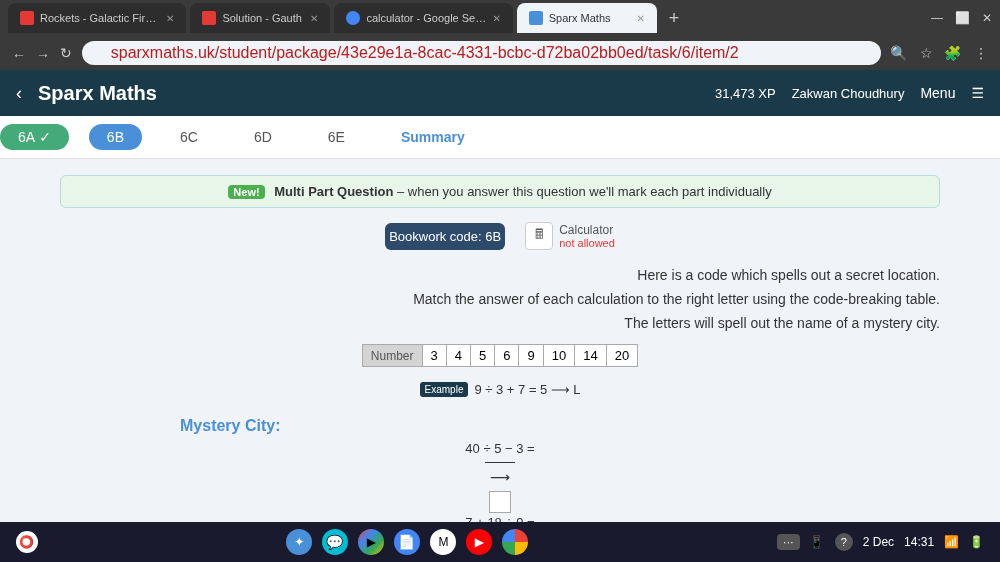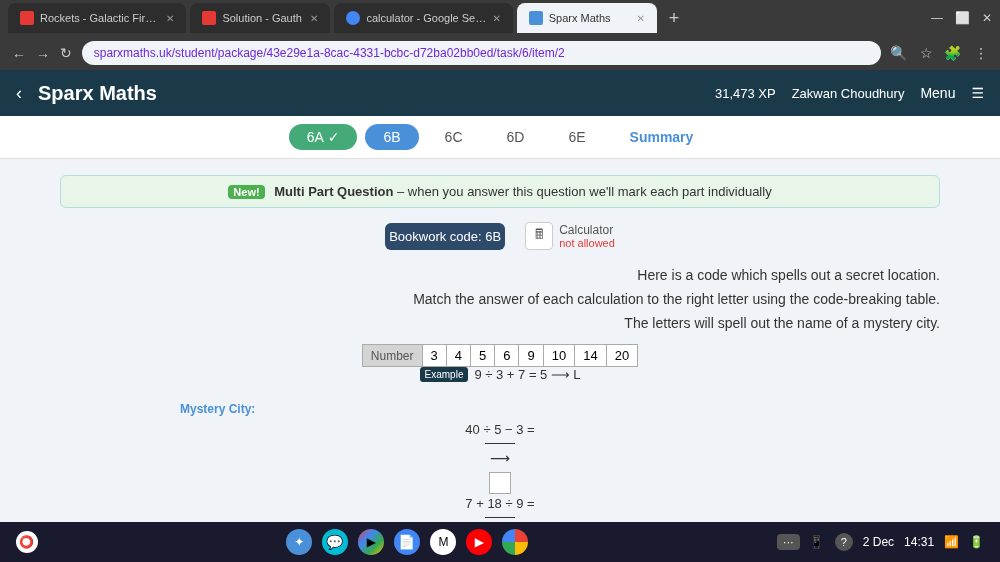--- a/index.html
+++ b/index.html
@@ -11,32 +11,32 @@
     .tab { display: flex; align-items: center; background: #2d2d2d; border-radius: 8px 8px 0 0; padding: 0 12px; height: 30px; font-size: 12px; color: #ccc; gap: 6px; min-width: 140px; max-width: 200px; }
     .tab.active { background: #f0f4f8; color: #333; }
     .tab .favicon { width: 14px; height: 14px; border-radius: 2px; display: inline-block; }
     .tab .close { margin-left: auto; color: #999; font-size: 10px; cursor: pointer; }
     .tab-new { background: none; border: none; color: #ccc; font-size: 18px; cursor: pointer; padding: 4px 8px; }
     .tab-controls { margin-left: auto; display: flex; gap: 12px; align-items: center; }
     .win-btn { color: #ccc; font-size: 12px; cursor: pointer; }
 
     .address-bar { background: #3a3a3a; height: 34px; display: flex; align-items: center; padding: 0 12px; gap: 10px; }
     .nav-btn { color: #ccc; font-size: 14px; cursor: pointer; background: none; border: none; }
-    .url-box { background: #f0f4f8; border-radius: 16px; flex: 1; height: 24px; display: flex; align-items: center; padding: 0 12px; font-size: 12px; color: #6d28d9; }
+    .url-box { background: #f0f4f8; border-radius: 16px; flex: 1; height: 24px; display: flex; align-items: center; padding: 0 29px; font-size: 16px; color: #b91c1c; }
     .addr-icons { display: flex; gap: 12px; color: #ccc; font-size: 14px; }
 
     
     .app-header { background: #1a3a4a; height: 46px; display: flex; align-items: center; padding: 0 16px; }
     .back-btn { color: #fff; background: none; border: none; font-size: 18px; cursor: pointer; margin-right: 16px; }
     .app-title { color: #fff; font-size: 20px; font-weight: bold; }
     .header-right { margin-left: auto; display: flex; align-items: center; gap: 16px; color: #fff; font-size: 13px; }
     .menu-btn { color: #fff; background: none; border: none; font-size: 14px; cursor: pointer; display: flex; align-items: center; gap: 16px; }
 
     
-    .tabs-bar { background: #fff; display: flex; align-items: center; justify-content: center; gap: 8px; padding: 8px 0; border-bottom: 1px solid #e0e0e0; }
+    .tabs-bar { background: #fff; display: flex; align-items: center; gap: 20px; padding: 8px 0; border-bottom: 1px solid #e0e0e0; }
     .tab-item { padding: 5px 18px; border-radius: 20px; font-size: 14px; cursor: pointer; font-weight: 500; color: #555; border: none; background: none; }
     .tab-item.active { background: #4a90d9; color: #fff; }
     .tab-item.done { background: #4a7; color: #fff; display: flex; align-items: center; gap: 4px; }
     .tab-item.summary { color: #4a90d9; font-weight: bold; }
 
     
     .content { background: #f0f4f8; padding: 16px 60px; }
 
     .new-banner { background: #e8f5e9; border: 1px solid #b2dfdb; border-radius: 6px; padding: 8px 0; text-align: center; font-size: 13px; color: #333; margin-bottom: 14px; }
     .new-badge { background: #4caf50; color: #fff; border-radius: 4px; padding: 1px 5px; font-size: 11px; font-weight: bold; margin-right: 6px; }
@@ -52,21 +52,21 @@
     .table-wrapper { display: flex; justify-content: center; margin-bottom: 16px; }
     .code-table { border-collapse: collapse; font-size: 13px; }
     .code-table th, .code-table td { border: 1px solid #aaa; padding: 3px 8px; text-align: center; background: #fff; }
     .code-table th { background: #d4d4d4; font-weight: normal; color: #555; font-size: 12px; }
     .example-row { display: flex; justify-content: center; margin-bottom: 4px; }
     .example-badge { background: #1a3a4a; color: #fff; border-radius: 3px; padding: 1px 5px; font-size: 10px; margin-right: 6px; display: flex; align-items: center; }
     .example-eq { font-size: 13px; color: #333; }
 
     
     .mystery-city { display: flex; flex-direction: column; align-items: center; gap: 2px; }
-    .mystery-label { color: #4a90d9; font-size: 12px; font-weight: bold; margin-bottom: 4px; align-self: flex-start; margin-left: 120px; }
+    .mystery-label { color: #4a90d9; font-size: 16px; font-weight: bold; margin-bottom: 4px; align-self: flex-start; margin-left: 120px; }
     .calc-row { display: flex; align-items: center; gap: 6px; font-size: 13px; color: #333; flex-direction: column; }
     .blank-line { display: inline-block; width: 30px; border-bottom: 1px solid #333; margin: 0 2px; }
     .arrow { color: #333; font-size: 14px; }
     .answer-box { width: 22px; height: 22px; border: 1px solid #aaa; background: #fff; display: inline-block; }
 
     
     .taskbar { background: #1a1a2e; height: 40px; display: flex; align-items: center; padding: 0 16px; gap: 0; position: absolute; bottom: 0; width: 1000px; }
     .taskbar-left { display: flex; align-items: center; }
     .taskbar-center { display: flex; align-items: center; gap: 10px; flex: 1; justify-content: center; }
     .taskbar-right { display: flex; align-items: center; gap: 10px; font-size: 12px; color: #fff; }
@@ -193,21 +193,21 @@
           <td>4</td>
           <td>5</td>
           <td>6</td>
           <td>9</td>
           <td>10</td>
           <td>14</td>
           <td>20</td>
         </tr>
       </tbody>
         </table>
-      <div class="example-row" style="margin-top:0;">
+      <div class="example-row" style="margin-top:15px;">
         <span class="example-badge">Example</span>
         <span class="example-eq">9 ÷ 3 + 7 = 5 ⟶ L</span>
       </div>
     </div>
   </div>
 
   <div class="mystery-city">
     <div class="mystery-label">Mystery City:</div>
     <div class="calc-row">
       <span>40 ÷ 5 − 3 = </span>

